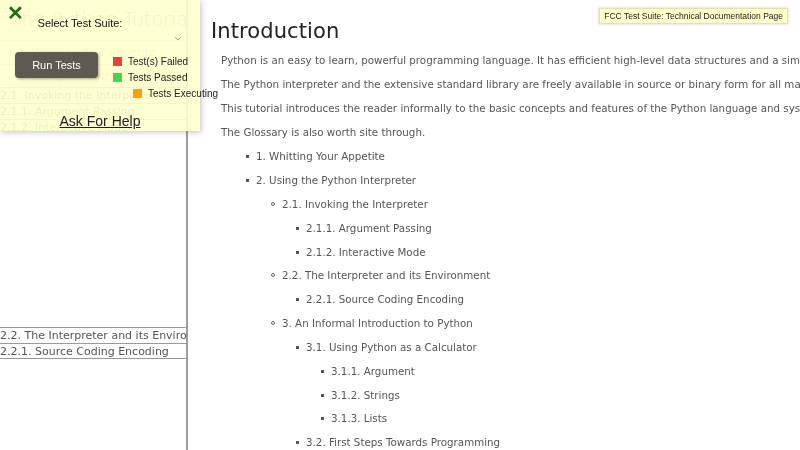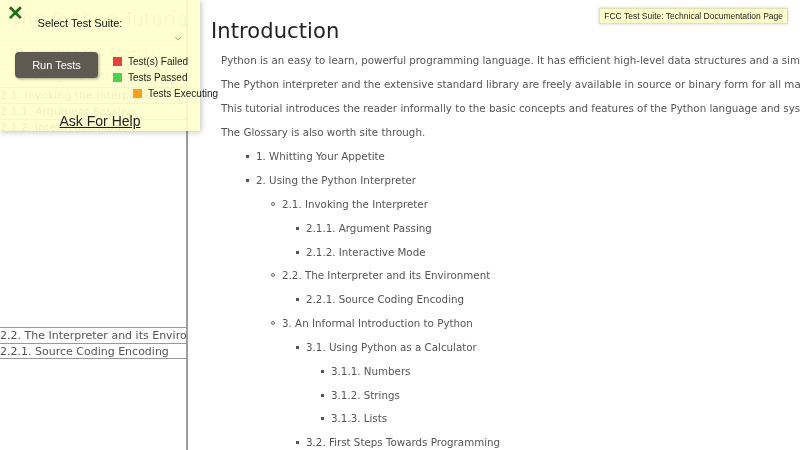--- a/index.html
+++ b/index.html
@@ -103,21 +103,21 @@
   <div class="toc">
     <div class="toc-item" style="left:56px;top:150px;"><span class="bullet"></span><span>1. Whitting Your Appetite</span></div>
     <div class="toc-item" style="left:56px;top:174px;"><span class="bullet"></span><span>2. Using the Python Interpreter</span></div>
     <div class="toc-item" style="left:81px;top:198px;"><span class="bullet circle"></span><span>2.1. Invoking the Interpreter</span></div>
     <div class="toc-item" style="left:106px;top:222px;"><span class="bullet"></span><span>2.1.1. Argument Passing</span></div>
     <div class="toc-item" style="left:106px;top:246px;"><span class="bullet"></span><span>2.1.2. Interactive Mode</span></div>
     <div class="toc-item" style="left:81px;top:269px;"><span class="bullet circle"></span><span>2.2. The Interpreter and its Environment</span></div>
     <div class="toc-item" style="left:106px;top:293px;"><span class="bullet"></span><span>2.2.1. Source Coding Encoding</span></div>
     <div class="toc-item" style="left:81px;top:317px;"><span class="bullet circle"></span><span>3. An Informal Introduction to Python</span></div>
     <div class="toc-item" style="left:106px;top:341px;"><span class="bullet"></span><span>3.1. Using Python as a Calculator</span></div>
-    <div class="toc-item" style="left:131px;top:365px;"><span class="bullet"></span><span>3.1.1. Numbers</span></div>
+    <div class="toc-item" style="left:131px;top:365px;"><span class="bullet"></span><span>3.1.1. Argument</span></div>
     <div class="toc-item" style="left:131px;top:389px;"><span class="bullet"></span><span>3.1.2. Strings</span></div>
     <div class="toc-item" style="left:131px;top:412px;text-align:right;"><span class="bullet"></span><span>3.1.3. Lists</span></div>
     <div class="toc-item" style="left:106px;top:436px;"><span class="bullet"></span><span>3.2. First Steps Towards Programming</span></div>
   </div>
 </main>
 
 <div id="fcc-panel">
   <div class="close">✕</div>
   <div class="title">Select Test Suite:</div>
   <span class="sel-chev">⌵</span>

